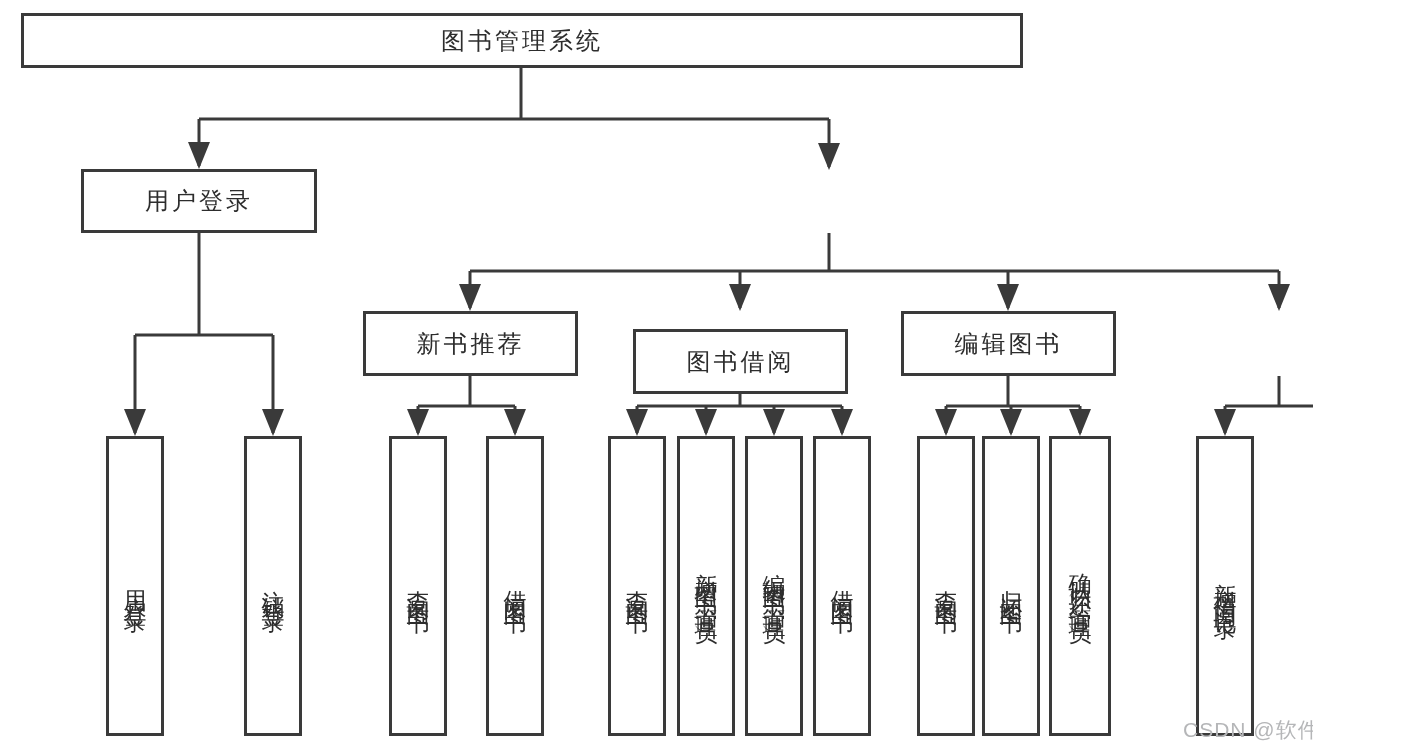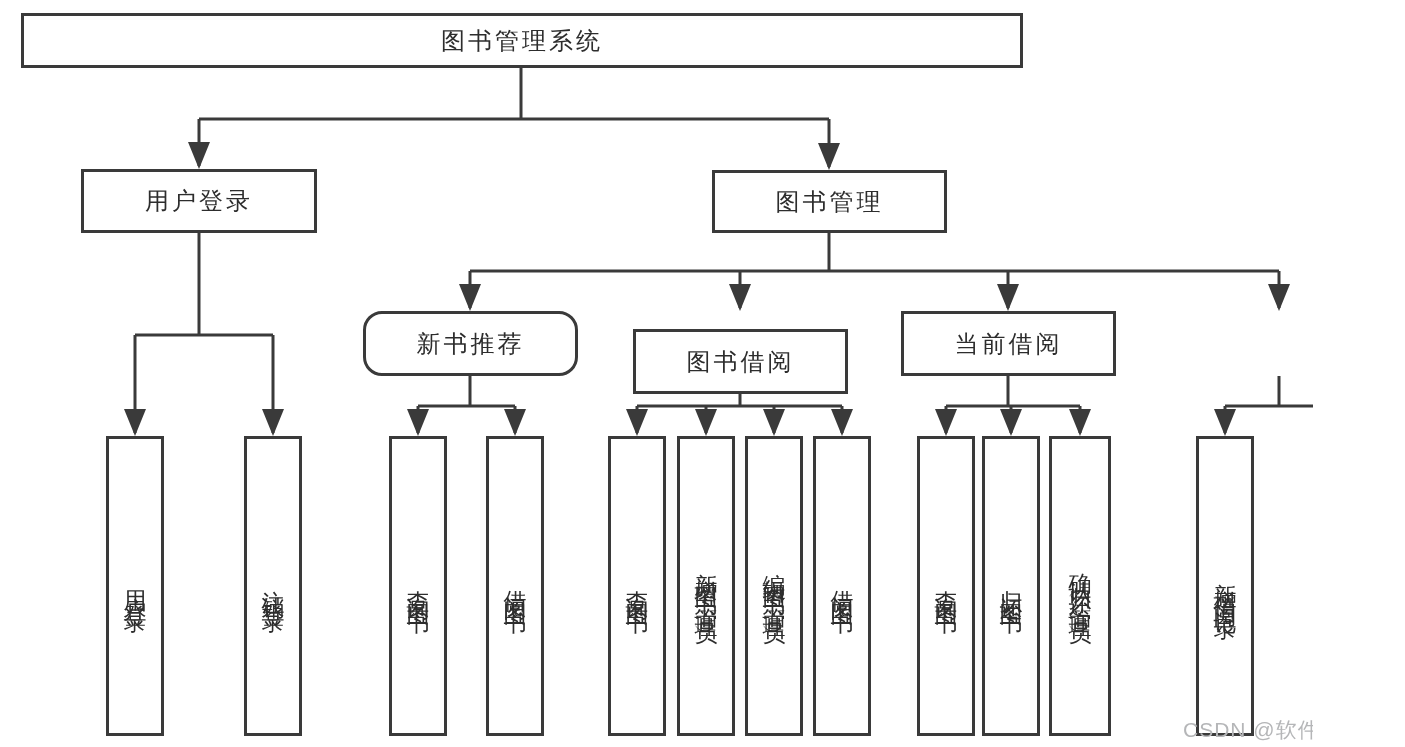--- a/index.html
+++ b/index.html
@@ -18,21 +18,21 @@
     writing-mode:vertical-rl; text-orientation:mixed;
     font-size:23px; letter-spacing:7px; line-height:1.0;
   }
   
   .n-root { left:21px;  top:13px;  width:1002px; height:55px; }
   
   .n-user { left:81px;  top:169px; width:236px; height:64px; }
   .n-book { left:712px; top:170px; width:235px; height:63px; }
   
   .n-l3   { top:311px; width:215px; height:65px; }
-  .n-rec  { left:363px;border-radius:19px; }
+  .n-rec  { left:363px; }
   .n-bor  { left:633px;margin-top:18px; }
   .n-cur  { left:901px; }
   .n-his  { left:1171px; }
   
   .lf { top:436px; width:58px; height:300px; }
   .lf1  { left:106px; }
   .lf2  { left:244px; }
   .lf3  { left:389px; }
   .lf4  { left:486px; }
   .lf5  { left:608px; }
@@ -101,32 +101,29 @@
     </g>
   </svg>
 
   <div class="box hnode n-root">
     <span>图书管理系统</span>
   </div>
 
   <div class="box hnode n-user">
     <span>用户登录</span>
   </div>
-  <div class="box hnode n-book">
-    <span>图书管理</span>
-  </div>
 
   <div class="box hnode n-l3 n-rec">
     <span>新书推荐</span>
   </div>
   <div class="box hnode n-l3 n-bor">
     <span>图书借阅</span>
   </div>
   <div class="box hnode n-l3 n-cur">
-    <span>当前借阅</span>
+    <span>编辑图书</span>
   </div>
 
   <div class="box leaf lf lf1">用户登录</div>
   <div class="box leaf lf lf2">注销登录</div>
 
   <div class="box leaf lf lf3">查询图书</div>
   <div class="box leaf lf lf4">借阅图书</div>
 
   <div class="box leaf lf lf5">查询图书</div>
   <div class="box leaf lf lf6">新增图书（管理员）</div>

